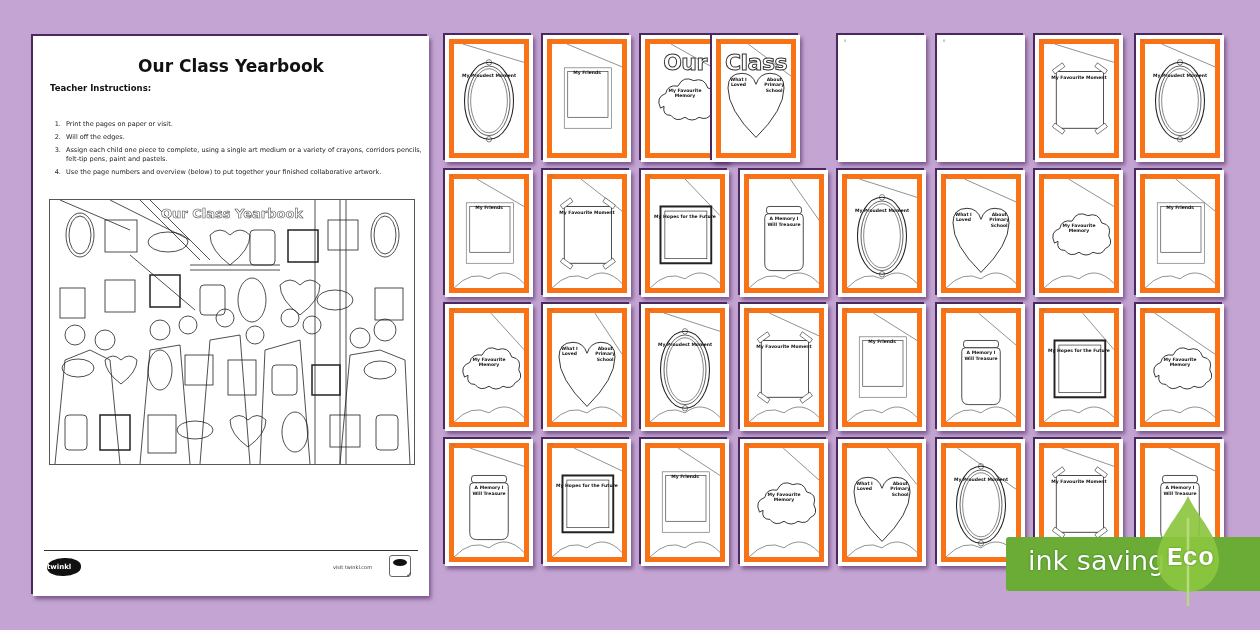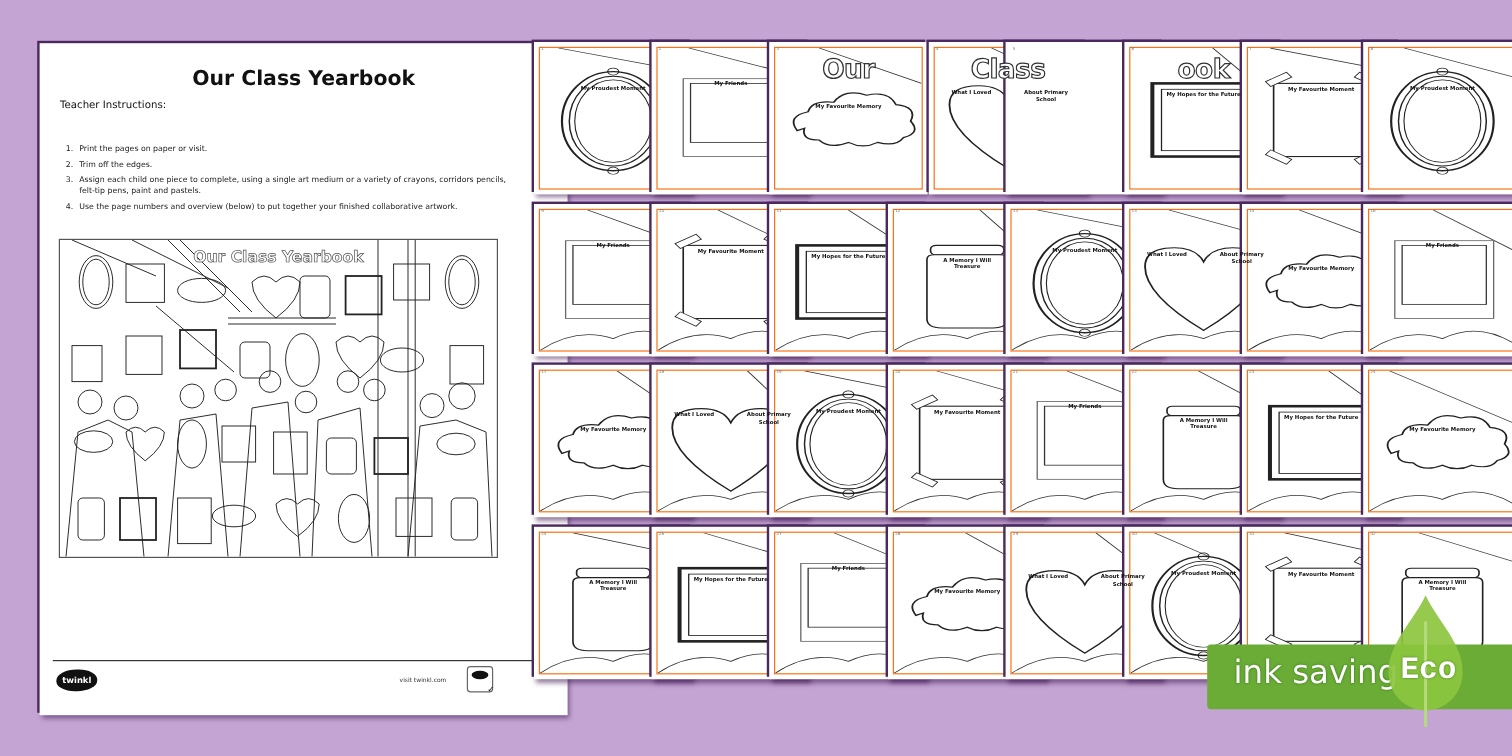--- a/index.html
+++ b/index.html
@@ -4,52 +4,51 @@
 <style>
   html, body { margin:0; padding:0; }
   body {
     width:1260px; height:630px; overflow:hidden; position:relative;
     background:#c3a4d2;
     font-family:"DejaVu Sans", sans-serif;
   }
   .sheet {
     position:absolute; background:#fff;
     box-shadow:-2px -2px 0 #4a2a5e, 2px 3px 4px rgba(60,20,80,0.55);
-    padding-left:44px;
   }
   #main-sheet { left:33px; top:36px; width:396px; height:560px; }
   .title {
     position:absolute; left:0; width:100%; top:20px; text-align:center;
     font-size:17px; font-weight:bold; color:#111;
   }
-  .instr-h { position:absolute; left:17px; top:47px; font-size:8.5px; font-weight:normal; color:#111; }
+  .instr-h { position:absolute; left:17px; top:47px; font-size:8.5px; font-weight:bold; color:#111; }
   .instr-p { position:absolute; left:17px; top:58px; width:365px; font-size:7px; line-height:9.5px; color:#222; }
   ol.steps { position:absolute; left:14px; top:84px; width:360px; margin:0; padding-left:16px; font-size:6.5px; line-height:9px; color:#222; }
   ol.steps li { margin-bottom:4px; padding-left:3px; }
   .overview {
     position:absolute; left:16px; top:163px; width:364px; height:264px;
     border:1px solid #555; background:#fff; overflow:hidden;
   }
   .overview svg { width:100%; height:100%; display:block; }
   .footer-rule { position:absolute; left:11px; right:11px; top:514px; height:1px; background:#333; }
   .twinkl-logo {
     position:absolute; left:14px; top:522px; width:34px; height:18px;
     background:#111; border-radius:50% 45% 50% 45%; color:#fff;
-    font-size:7px; font-weight:bold; text-align:center; line-height:18px;
+    font-size:7px; font-weight:bold; line-height:18px;
   }
   .visit { position:absolute; left:300px; top:528px; font-size:5px; color:#333; }
   .badge {
     position:absolute; left:356px; top:519px; width:20px; height:20px;
     border:1px solid #666; border-radius:3px; background:#fff;
   }
   .badge::before { content:""; position:absolute; left:3px; top:3px; width:14px; height:7px; background:#111; border-radius:50%; }
   .badge::after { content:"✓"; position:absolute; right:-2px; bottom:-3px; font-size:7px; color:#111; }
 
   .thumb { width:88px; height:127px; }
-  .thumb .inner { position:absolute; left:4px; top:4px; right:4px; bottom:4px; border:1px solid #f97316; overflow:hidden; }
+  .thumb .inner { position:absolute; left:4px; top:4px; right:4px; bottom:4px; border:5px solid #f97316; overflow:hidden; }
   .thumb .pnum { position:absolute; left:6px; top:4px; font-size:3.5px; color:#777; }
   .thumb svg { position:absolute; left:0; top:0; width:100%; height:100%; }
   .thumb .label {
     position:absolute; left:0; right:0; text-align:center;
     font-size:4.5px; font-weight:bold; line-height:5.5px; color:#111; z-index:2;
   }
   .thumb .big {
     position:absolute; left:0; right:0; top:6px; text-align:center;
     font-size:22px; font-weight:bold; color:#fff;
     -webkit-text-stroke:1px #333; letter-spacing:-0.5px; z-index:2;
@@ -74,21 +73,21 @@
   }
 </style>
 </head>
 <body>
 
 <div class="sheet" id="main-sheet">
   <div class="title">Our Class Yearbook</div>
   <div class="instr-h">Teacher Instructions:</div>
   <ol class="steps">
     <li>Print the pages on paper or visit.</li>
-    <li>Trim off the edges.</li>
+    <li>Will off the edges.</li>
     <li>Assign each child one piece to complete, using a single art medium or a variety of crayons, corridors pencils, felt-tip pens, paint and pastels.</li>
     <li>Use the page numbers and overview (below) to put together your finished collaborative artwork.</li>
   </ol>
 
   <div class="overview">
     <svg viewBox="0 0 364 264">
       <g stroke="#222" stroke-width="0.8" fill="none">
         <line x1="10" y1="0" x2="80" y2="30"></line>
           <line x1="60" y1="0" x2="140" y2="40"></line>
         <line x1="90" y1="0" x2="150" y2="60"></line>
@@ -194,45 +193,36 @@
       <div class="inner">
         <svg viewBox="0 0 80 119" preserveAspectRatio="none">
           <line x1="24" y1="0" x2="80" y2="30" stroke="#333" stroke-width="0.6"></line>
           <path d="M12 70 q-6 -12 6 -16 q2 -10 14 -8 q6 -12 18 -6 q12 -4 16 8 q12 2 8 14 q6 10 -4 14 q-4 8 -14 4 q-8 6 -16 0 q-10 6 -16 -2 q-10 0 -8 -10 z" fill="#fff" stroke="#222" stroke-width="1"></path>
         </svg>
         <div class="big">Our</div>
         <div class="label" style="top:40%;left:25%;right:25%">My Favourite Memory</div>
       </div>
       <div class="pnum">3</div>
     </div>
-    <div class="sheet thumb" style="left: 774px; top: 35px;">
+    <div class="sheet thumb" style="left: 712px; top: 35px;">
       <div class="inner">
         <svg viewBox="0 0 80 119" preserveAspectRatio="none">
           <line x1="31" y1="0" x2="80" y2="35" stroke="#333" stroke-width="0.6"></line>
           <path d="M8 48 q0 -16 16 -16 q12 0 16 12 q4 -12 16 -12 q16 0 16 16 q0 24 -32 54 q-32 -30 -32 -54 z" fill="#fff" stroke="#222" stroke-width="1"></path>
         </svg>
         <div class="big">Class</div>
         <div class="label" style="top:30%;left:10%;right:60%">What I Loved</div>
         <div class="label" style="top:30%;left:60%;right:8%">About Primary School</div>
       </div>
       <div class="pnum">4</div>
     </div>
     <div class="sheet thumb" style="left: 838px; top: 35px;">
       <div class="pnum">5</div>
     </div>
     <div class="sheet thumb" style="left: 937px; top: 35px;">
-      <div class="inner">
-        <svg viewBox="0 0 80 119" preserveAspectRatio="none">
-          <line x1="45" y1="0" x2="80" y2="45" stroke="#333" stroke-width="0.6"></line>
-          <rect x="12" y="30" width="58" height="62" fill="#fff" stroke="#222" stroke-width="2.2"></rect>
-          <rect x="17" y="35" width="48" height="52" fill="#fff" stroke="#222" stroke-width="0.7"></rect>
-        </svg>
-        <div class="big">ook</div>
-        <div class="label" style="top:32%">My Hopes for the Future</div>
-      </div>
       <div class="pnum">6</div>
     </div>
     <div class="sheet thumb" style="left: 1035px; top: 35px;">
       <div class="inner">
         <svg viewBox="0 0 80 119" preserveAspectRatio="none">
           <line x1="12" y1="0" x2="80" y2="20" stroke="#333" stroke-width="0.6"></line>
           <rect x="14" y="30" width="54" height="62" fill="#fff" stroke="#222" stroke-width="0.9"></rect>
           <rect x="10" y="24" width="14" height="5" transform="rotate(-35 17 27)" fill="#fff" stroke="#222" stroke-width="0.6"></rect>
           <rect x="58" y="24" width="14" height="5" transform="rotate(35 65 27)" fill="#fff" stroke="#222" stroke-width="0.6"></rect>
           <rect x="10" y="90" width="14" height="5" transform="rotate(35 17 92)" fill="#fff" stroke="#222" stroke-width="0.6"></rect>

